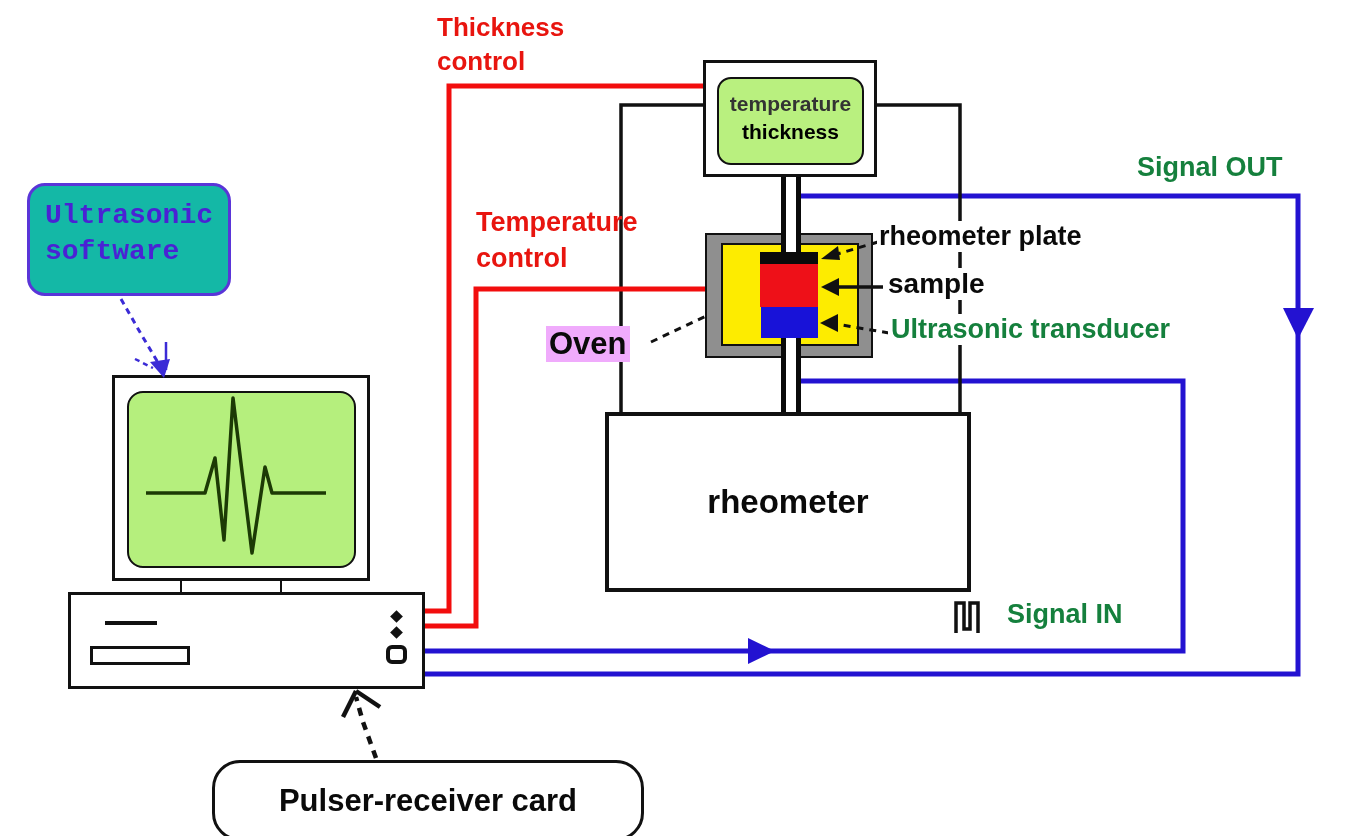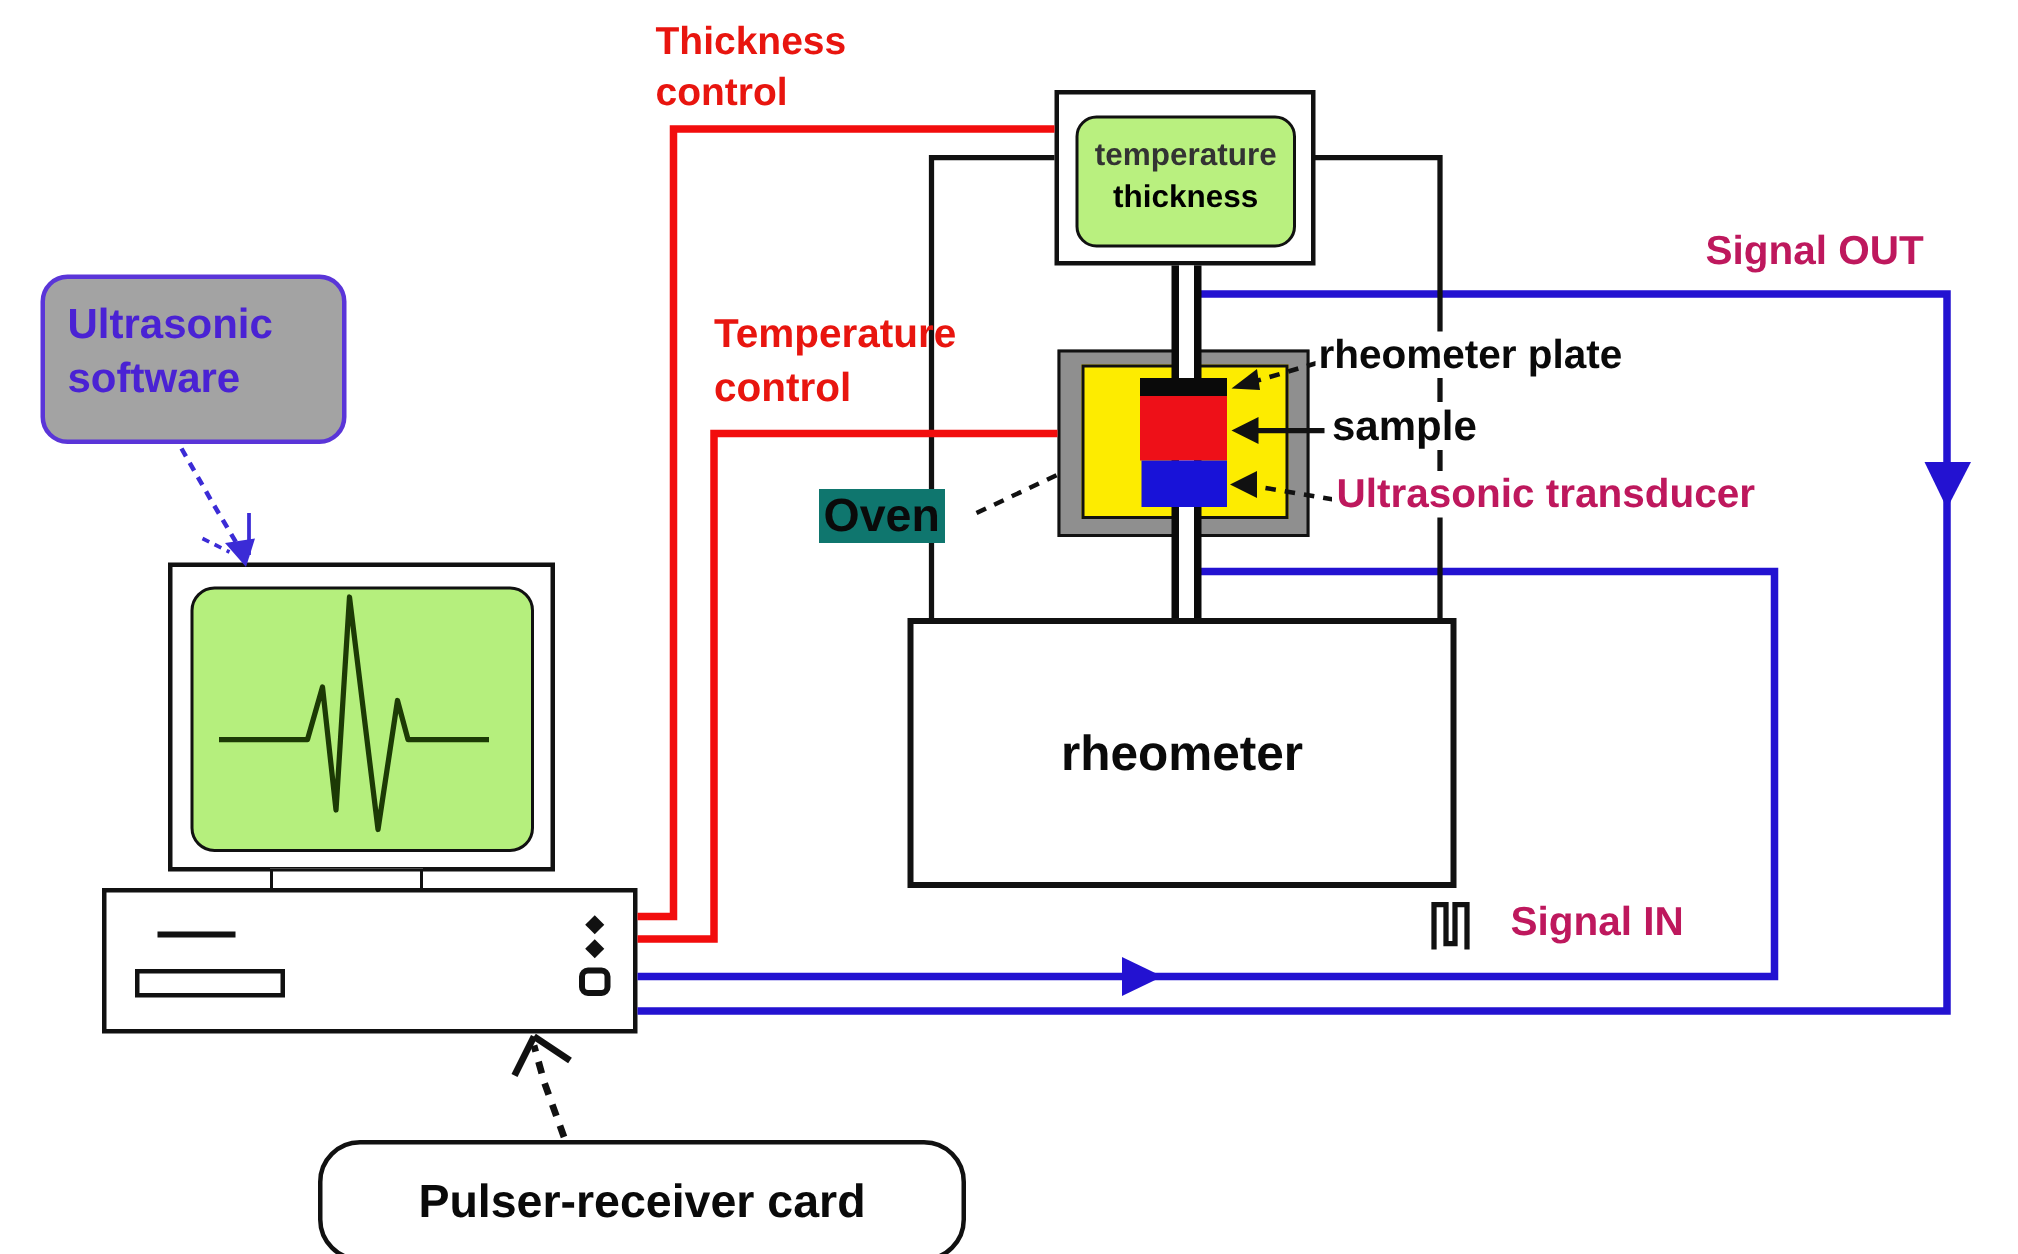--- a/index.html
+++ b/index.html
@@ -5,22 +5,22 @@
   html,body{margin:0;padding:0;background:#fff;}
   #canvas{
     position:relative;width:1345px;height:836px;background:#ffffff;
     font-family:"Liberation Sans",sans-serif;overflow:hidden;
   }
   .abs{position:absolute;box-sizing:border-box;}
   .box{border:3px solid #111;background:#fff;}
   svg.overlay{position:absolute;left:0;top:0;width:1345px;height:836px;pointer-events:none;}
 
   
-  .sw-bubble{left:27px;top:183px;width:204px;height:113px;border:3px solid #5a35d8;border-radius:18px;background:#a3a3a3;
-    padding:12px 0 0 15px;color:#4a22d4;font-weight:bold;font-size:28px;line-height:36px;}
+  .sw-bubble{left:27px;top:183px;width:204px;height:113px;border:3px solid #5a35d8;border-radius:18px;background:#14b8a6;
+    padding:12px 0 0 15px;color:#4a22d4;font-weight:bold;font-size:28px;line-height:36px;font-family:Liberation Mono, monospace;}
 
   
   .monitor{left:112px;top:375px;width:258px;height:206px;}
   .screen{left:127px;top:391px;width:229px;height:177px;background:#b5ef7d;border:2px solid #111;border-radius:16px;}
   .neck{left:180px;top:579px;width:102px;height:15px;border:2px solid #111;background:#fff;}
   .case{left:68px;top:592px;width:357px;height:97px;}
   .case-dash{left:105px;top:621px;width:52px;height:4px;background:#111;}
   .floppy{left:90px;top:646px;width:100px;height:19px;}
   .diamond{width:9px;height:9px;background:#111;transform:rotate(45deg);}
   .d1{left:392px;top:612px;} .d2{left:392px;top:628px;}
@@ -39,24 +39,24 @@
   
   .rheo-box{left:605px;top:412px;width:366px;height:180px;border:4px solid #111;background:#fff;
     display:flex;align-items:center;justify-content:center;font-size:33px;font-weight:bold;color:#0a0a0a;}
 
   
   .pulser-bubble{left:212px;top:760px;width:432px;height:81px;border:3px solid #111;border-radius:28px;background:#fff;
     display:flex;align-items:center;justify-content:center;font-size:31px;font-weight:bold;color:#0a0a0a;}
 
   
   .lbl{position:absolute;font-weight:bold;white-space:nowrap;}
-  .red{color:#e8150f;} .blue{color:#be185d;} .black{color:#0a0a0a;}
+  .red{color:#e8150f;} .blue{color:#15803d;} .black{color:#0a0a0a;}
   .thickness-lbl{left:437px;top:10px;font-size:26px;line-height:34px;}
   .temperature-lbl{left:476px;top:204px;font-size:27px;line-height:36px;}
-  .oven-lbl{left:546px;top:326px;font-size:31px;background:#0f766e;padding:0 3px;}
+  .oven-lbl{left:546px;top:326px;font-size:31px;background:#f0abfc;padding:0 3px;}
   .plate-lbl{left:877px;top:221px;font-size:27px;background:#fff;padding:0 2px;text-align:center;}
   .sample-lbl{left:883px;top:268px;font-size:28px;background:#fff;padding:0 5px;}
   .transducer-lbl{left:888px;top:314px;font-size:27px;background:#fff;padding:0 3px;text-align:center;}
   .sigout-lbl{left:1137px;top:152px;font-size:27px;}
   .sigin-lbl{left:1007px;top:599px;font-size:27px;}
 </style>
 </head>
 <body>
 
 <div id="canvas">

